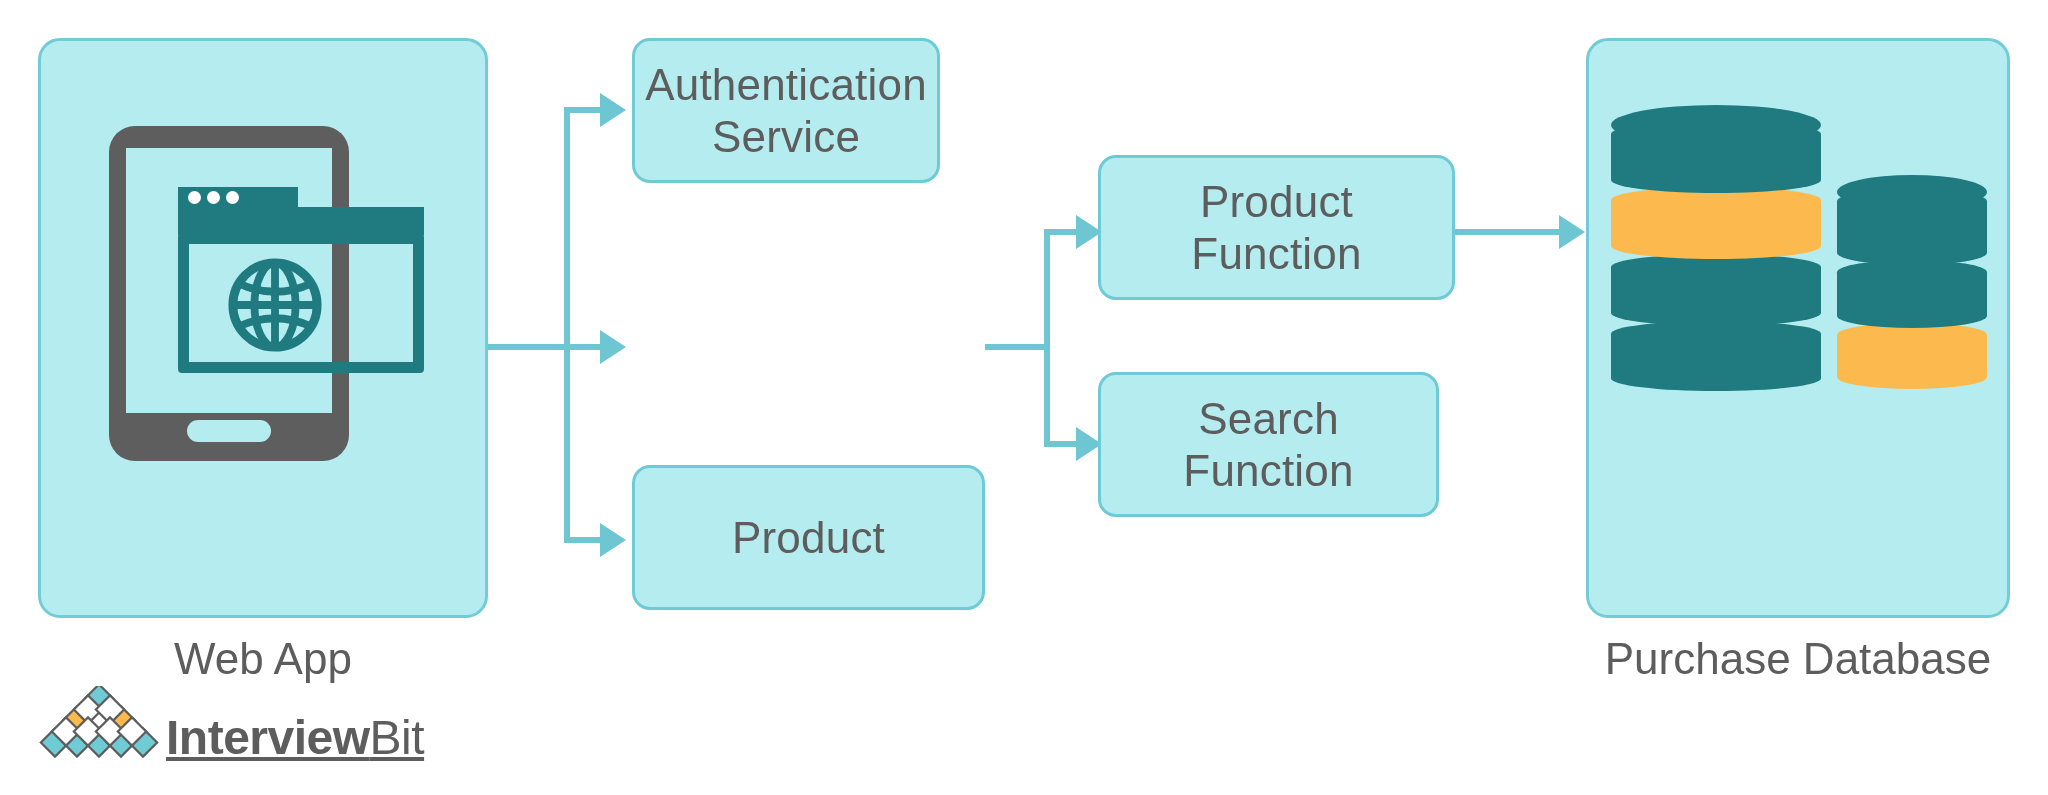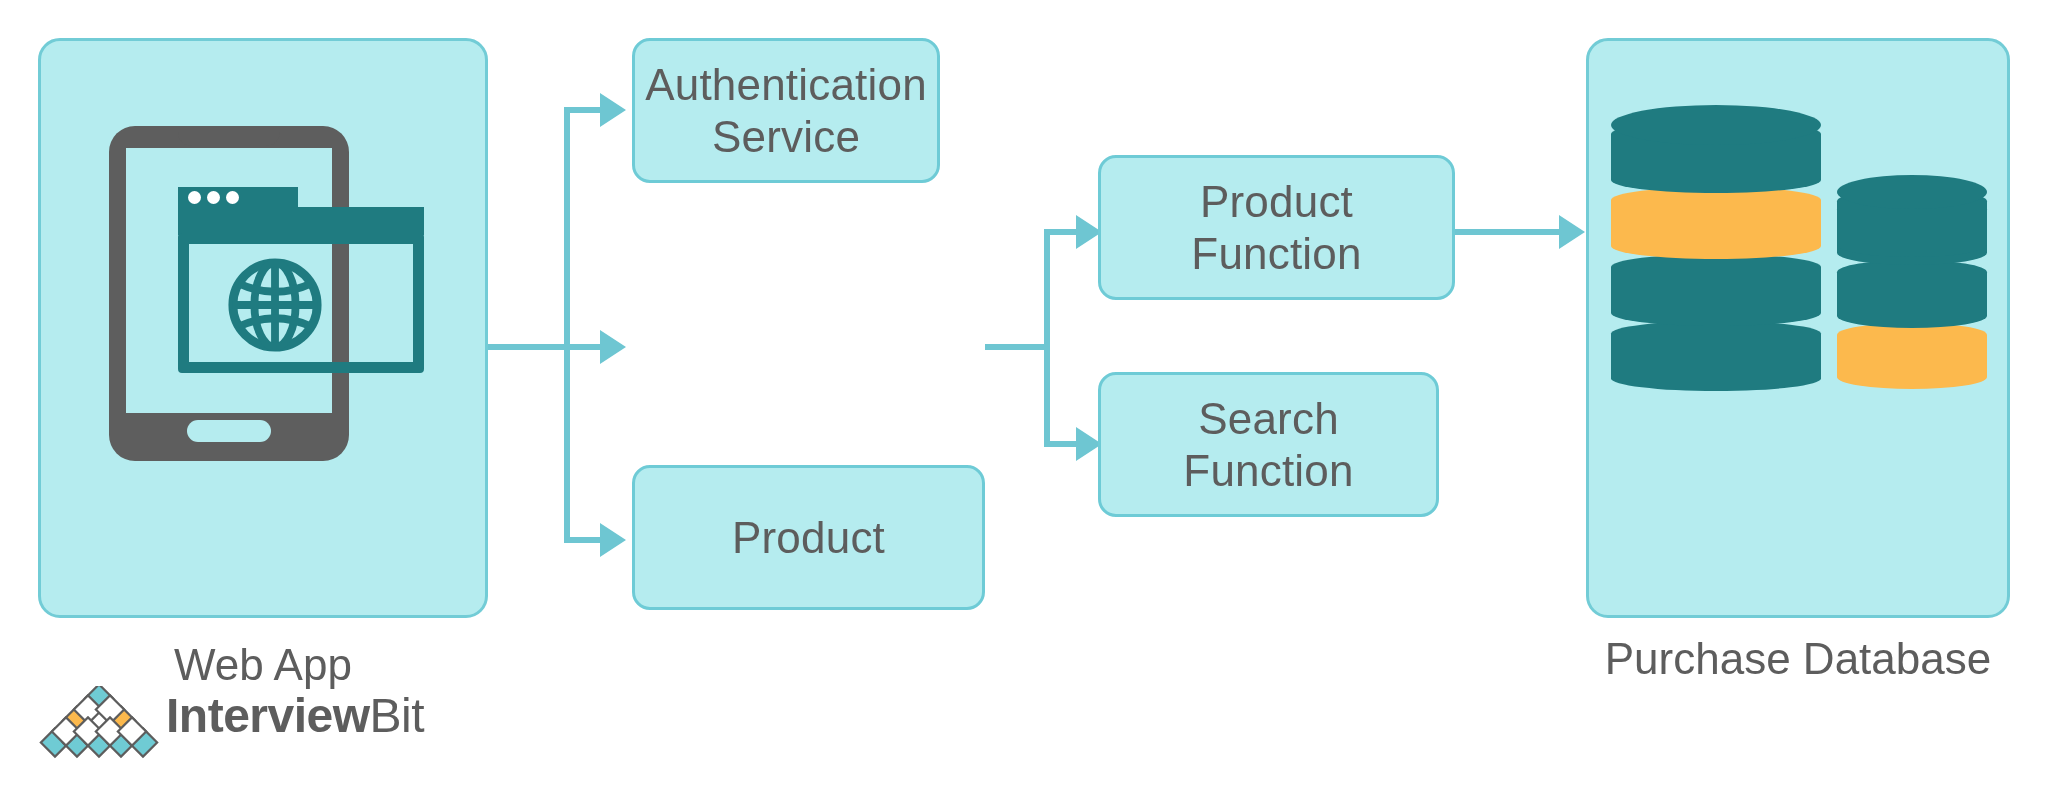--- a/index.html
+++ b/index.html
@@ -192,21 +192,21 @@
         <circle cx="50" cy="50" r="43" fill="none" stroke="#1f7b80" stroke-width="9"></circle>
         <line x1="50" y1="7" x2="50" y2="93" stroke="#1f7b80" stroke-width="8"></line>
         <line x1="7" y1="50" x2="93" y2="50" stroke="#1f7b80" stroke-width="8"></line>
         <ellipse cx="50" cy="50" rx="21" ry="43" fill="none" stroke="#1f7b80" stroke-width="8"></ellipse>
         <path d="M13 28 Q50 45 87 28" fill="none" stroke="#1f7b80" stroke-width="8"></path>
         <path d="M13 72 Q50 55 87 72" fill="none" stroke="#1f7b80" stroke-width="8"></path>
       </svg>
     </div>
   </div>
 
-  <div class="caption" style="left:38px; top:634px; width:450px;margin-top:6px;">Web App</div>
+  <div class="caption" style="left:38px; top:634px; width:450px;">Web App</div>
 
   <div class="node" style="left:632px; top:38px; width:308px; height:145px;">
     <span class="label-lines">
       <span class="ln">Authentication</span>
       <span class="ln">Service</span>
     </span>
   </div>
 
 
   <div class="node" style="left:632px; top:465px; width:353px; height:145px;">
@@ -272,17 +272,17 @@
         <rect x="99" y="46.5" width="20" height="20" transform="rotate(45 109 56.5)" fill="#6fcbd4"></rect>
 
         <rect x="22" y="35.5" width="20" height="20" transform="rotate(45 32 45.5)" fill="#ffffff"></rect>
         <rect x="44" y="35.5" width="20" height="20" transform="rotate(45 54 45.5)" fill="#ffffff"></rect>
         <rect x="66" y="35.5" width="20" height="20" transform="rotate(45 76 45.5)" fill="#ffffff"></rect>
         <rect x="88" y="35.5" width="20" height="20" transform="rotate(45 98 45.5)" fill="#ffffff"></rect>
       </g>
     </svg>
   </div>
 
-  <div class="logo-text" style="left:166px; top:688px;">
+  <div class="logo-text" style="left:166px; top:710px;text-decoration:underline;">
     <span class="b-bold">Interview</span><span class="b-light">Bit</span>
   </div>
 
 </div>
 
 </body></html>

